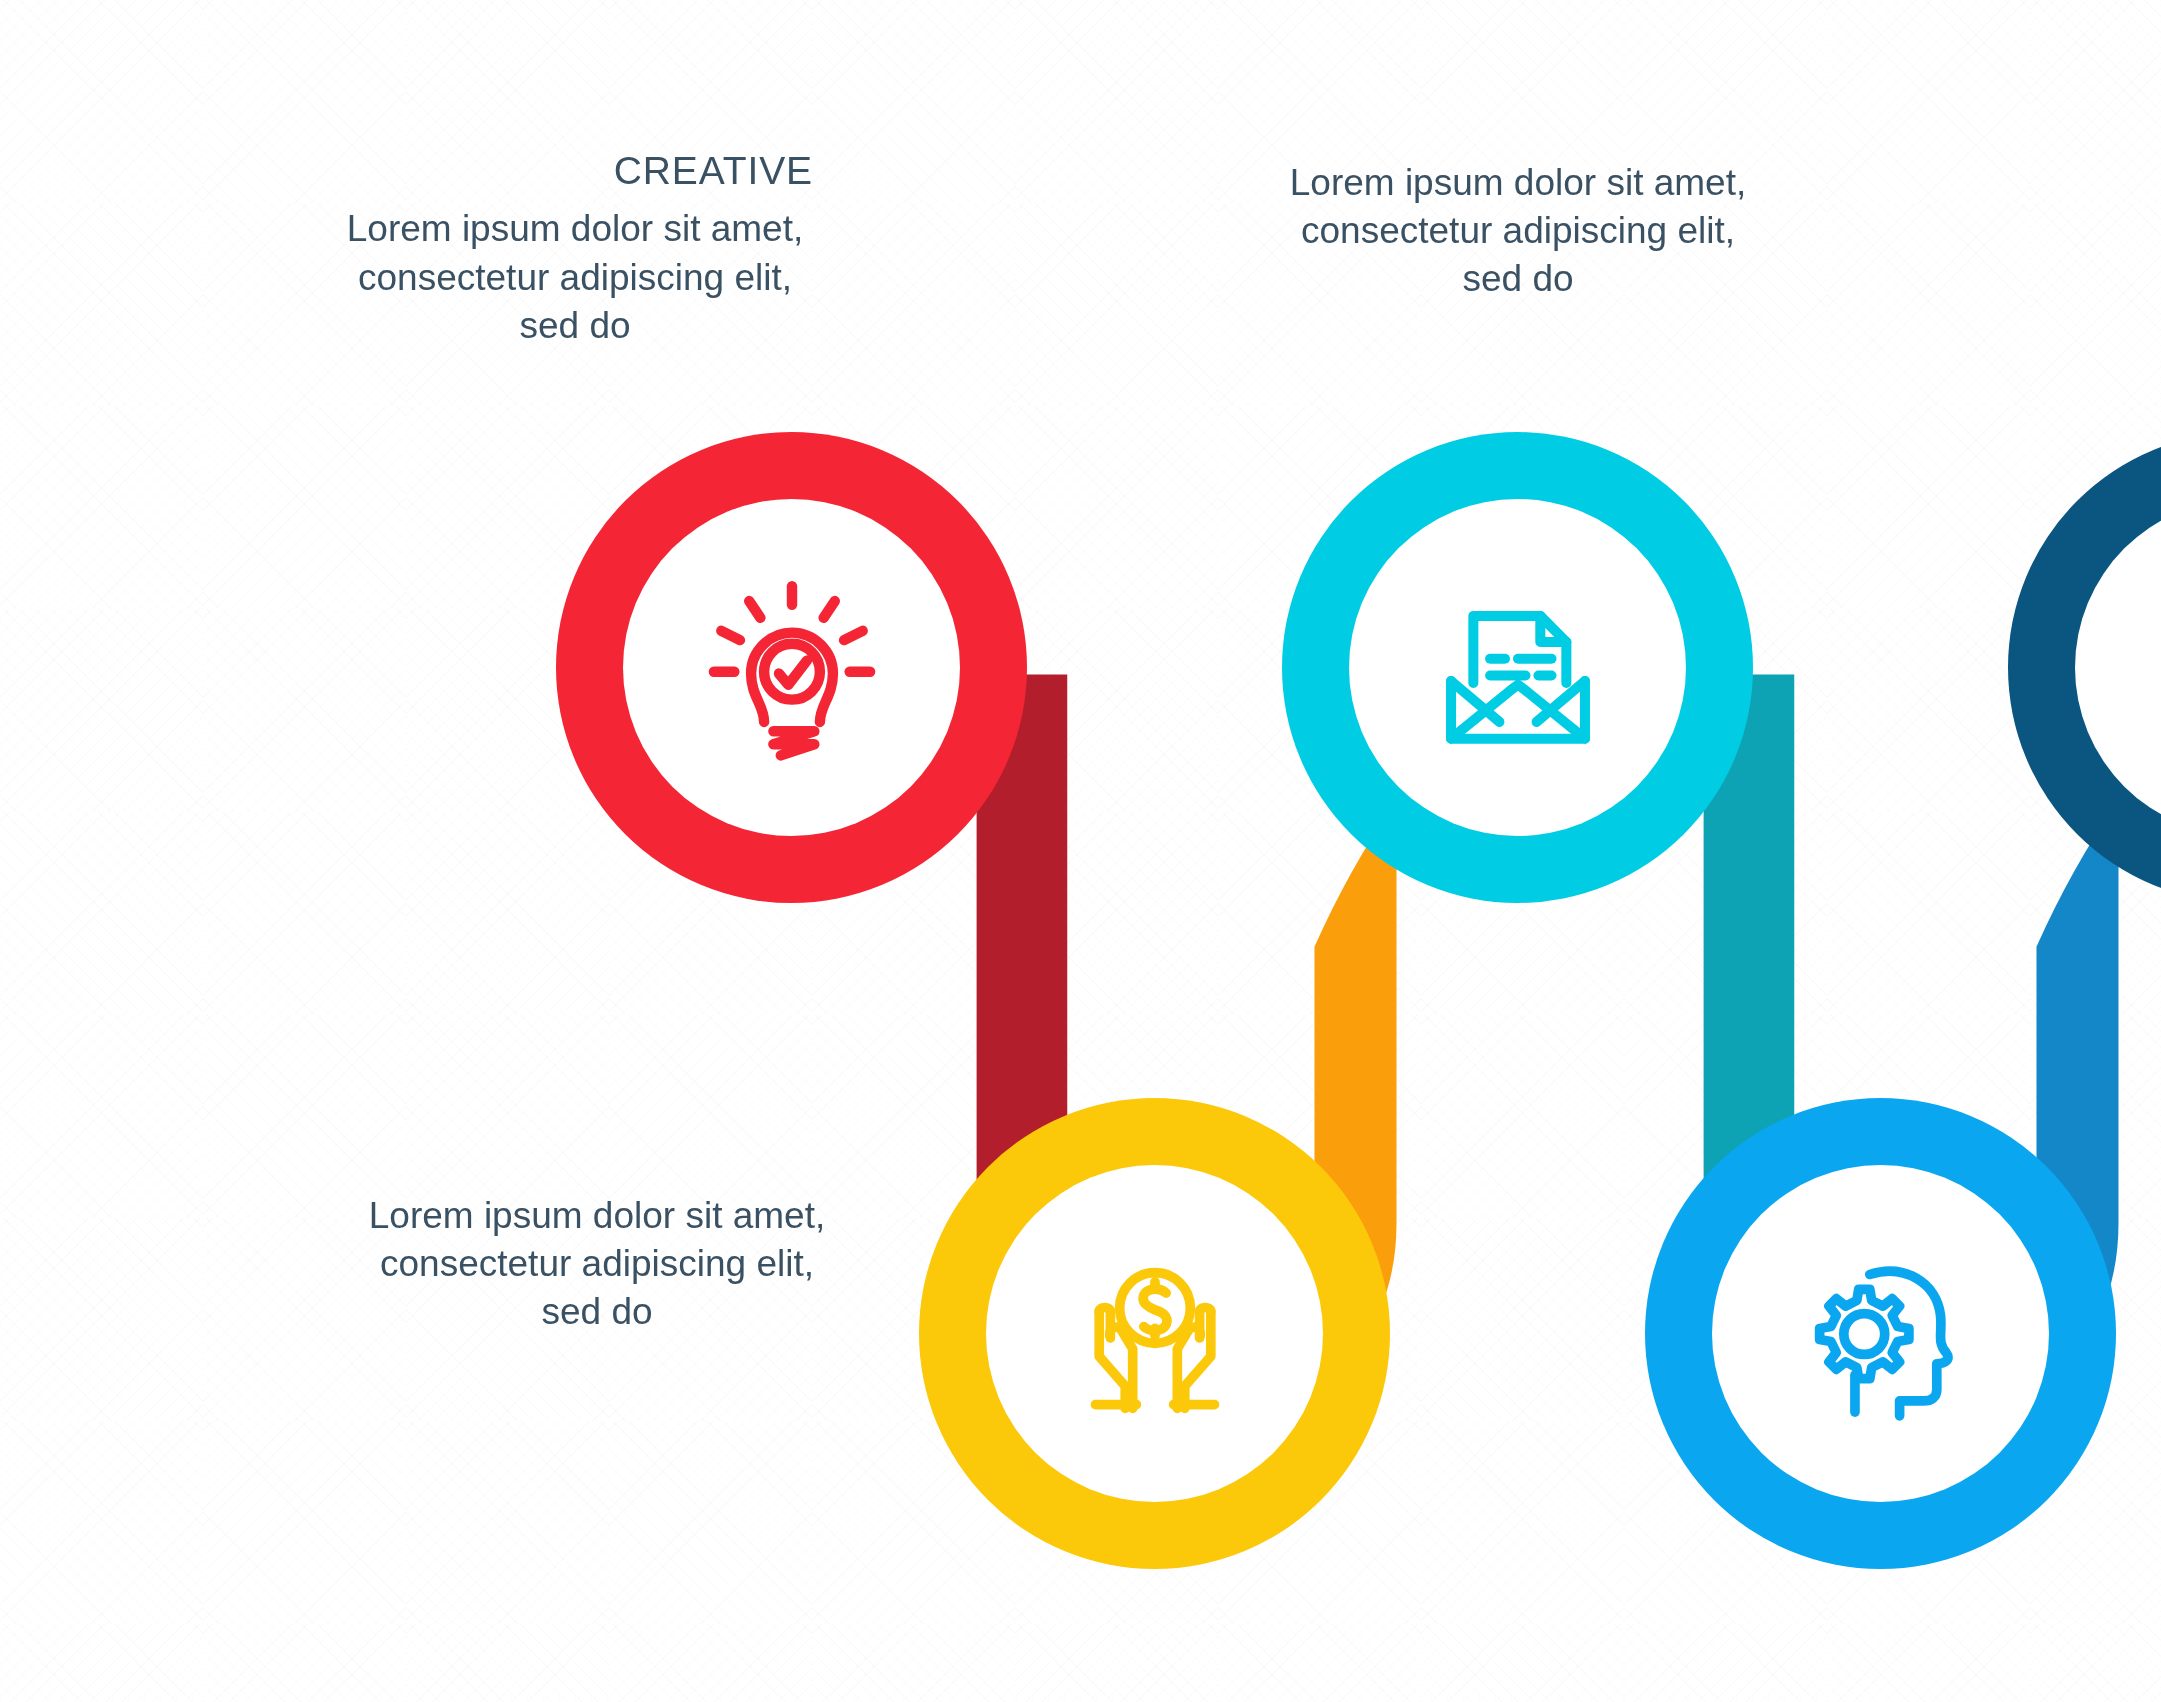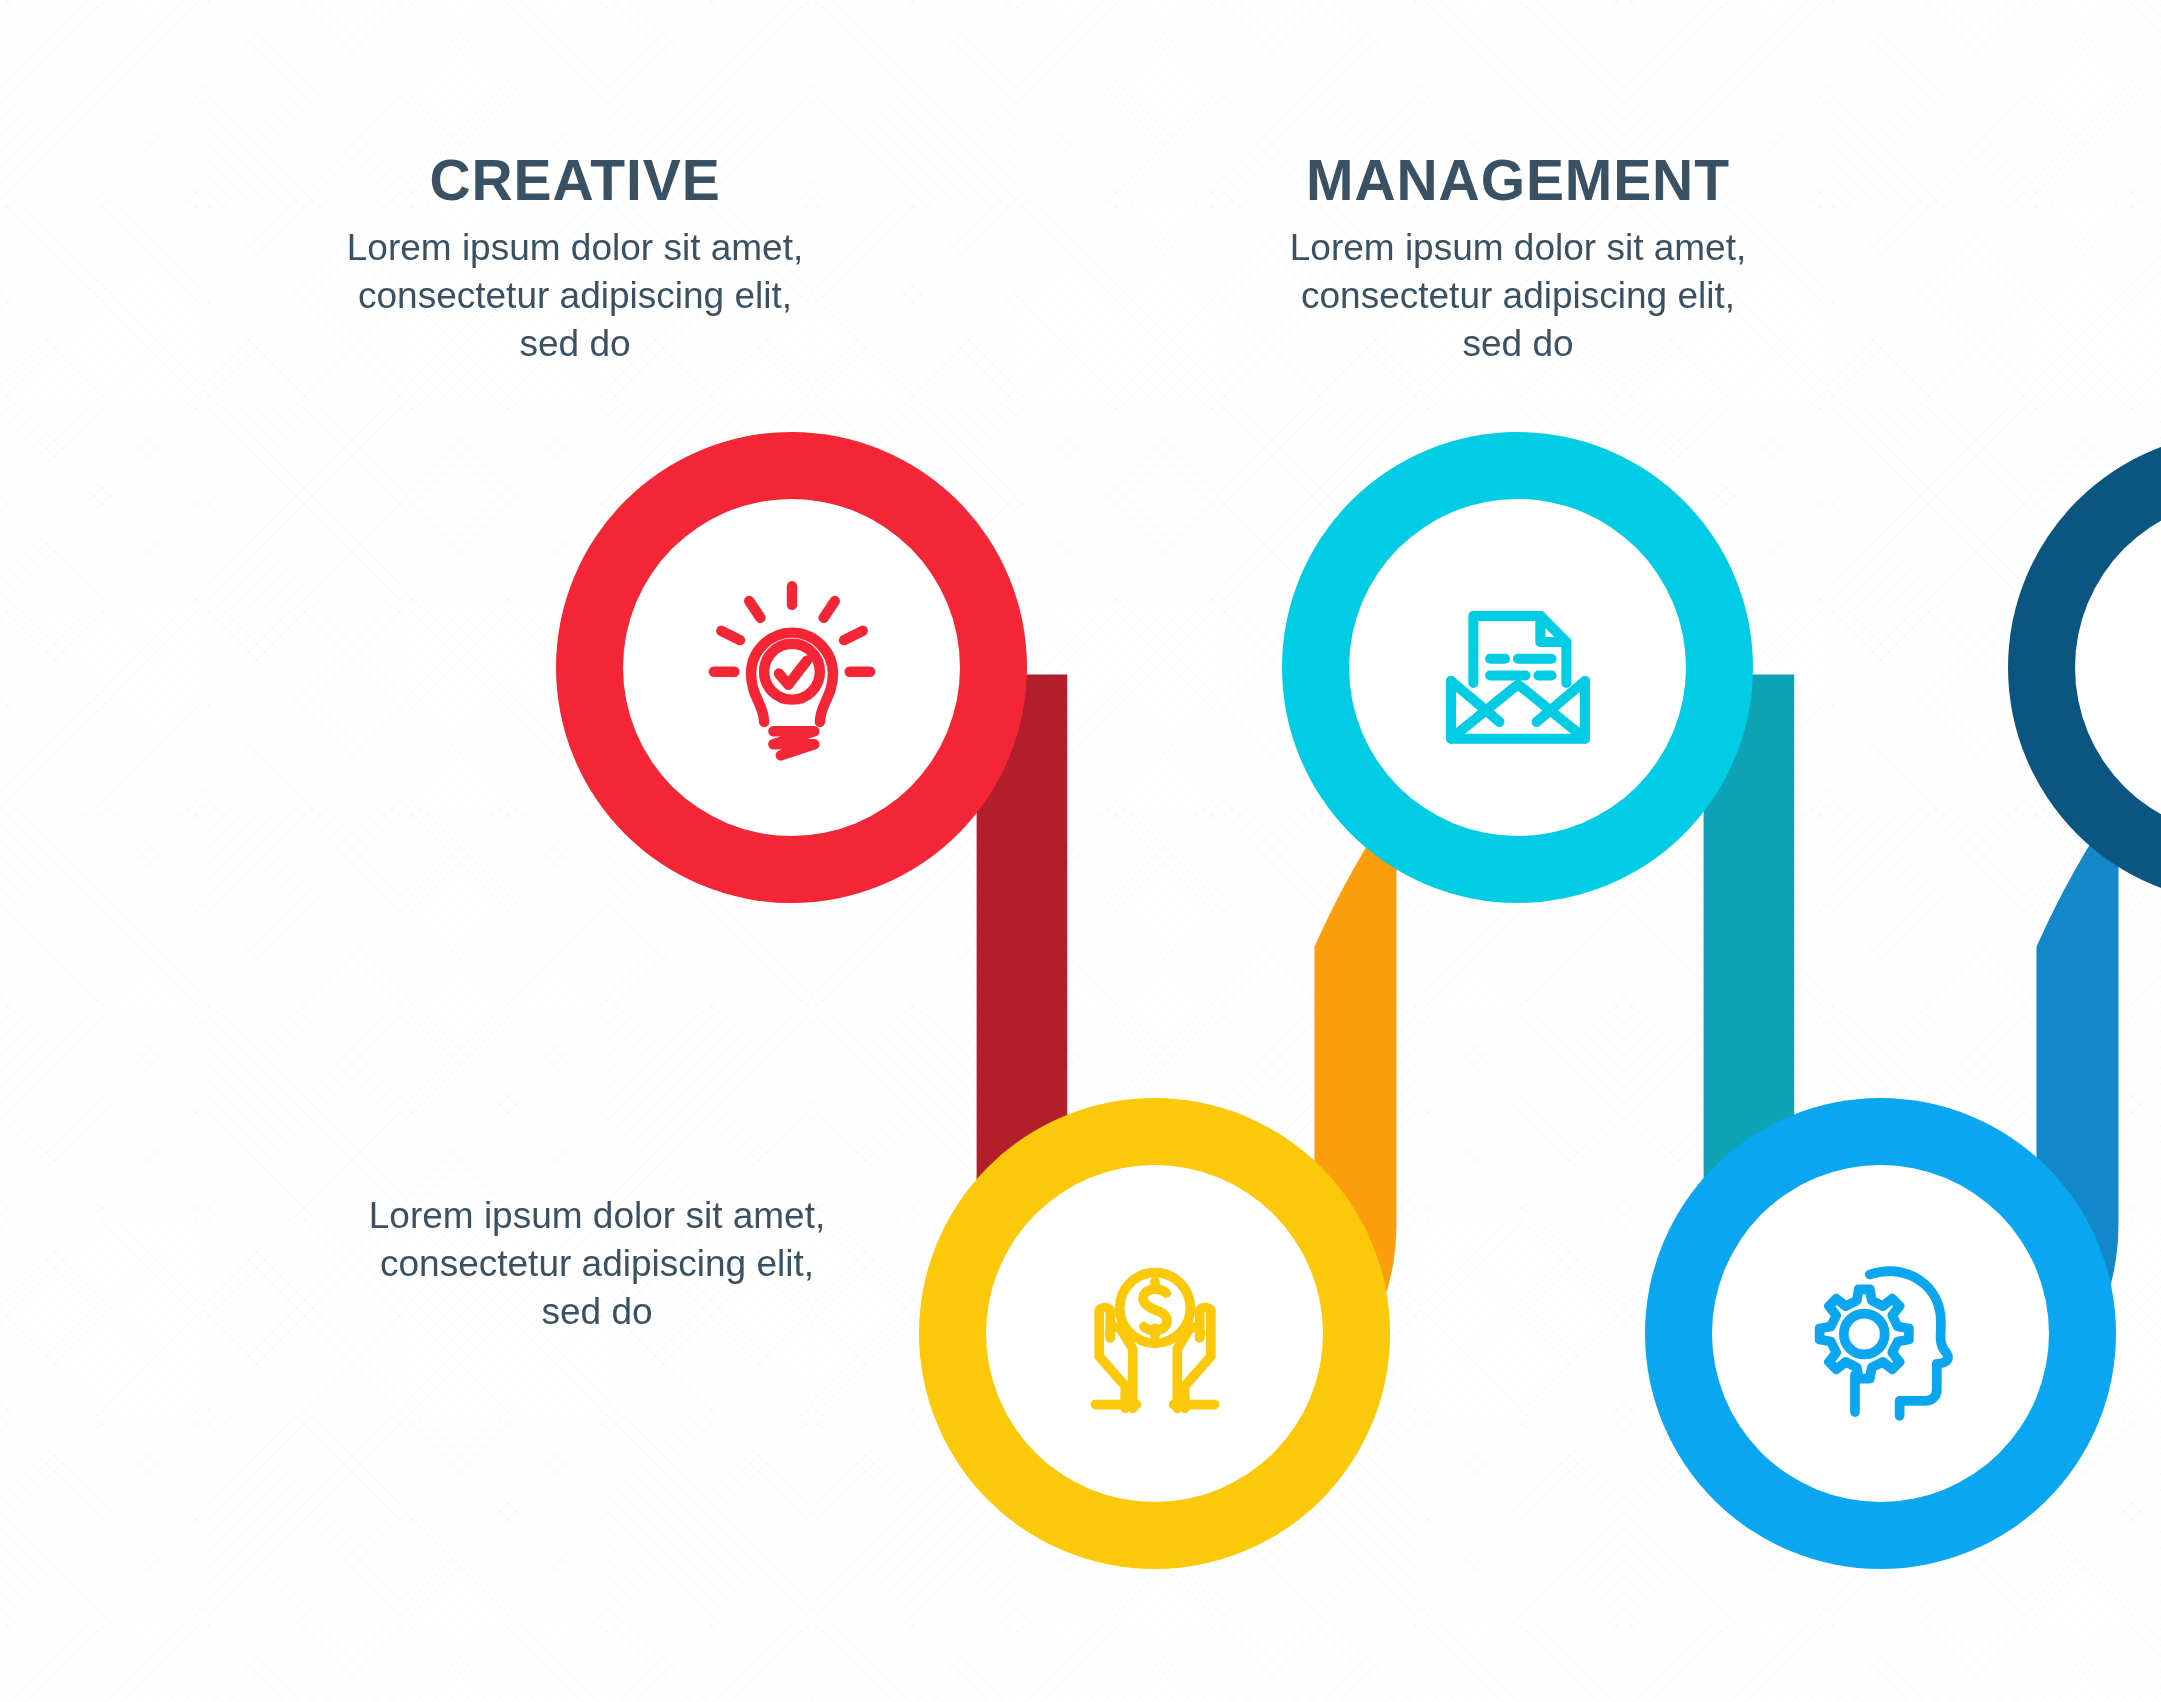--- a/index.html
+++ b/index.html
@@ -31,26 +31,27 @@
         display:flex;align-items:center;justify-content:center;}
   .node .inner{
     border-radius:50%;background:#ffffff;
     display:flex;align-items:center;justify-content:center;
   }
   .node svg{display:block;}
 
   
   .label{position:absolute;z-index:7;text-align:center;color:#3A5163;}
   .label .title{
-    font-weight:bold;
-    font-size:57px;
+    font-weight:normal;
+    font-size:39px;
     letter-spacing:0.9px;
     line-height:1.02;
     margin:0 0 14.7px 0;
     white-space:nowrap;
+    text-align:right;
   }
   .label .desc{
     font-size:37px;
     line-height:1.30;
     margin:8px;
     font-weight:400;
   }
 </style>
 </head>
 <body>
@@ -173,21 +174,20 @@
       </svg>
     </div>
   </div>
 
   <div class="label" style="left:337px;top:151px;width:476px;">
     <div class="title">CREATIVE</div>
     <div class="desc">Lorem ipsum dolor sit amet, consectetur adipiscing elit, sed do</div>
   </div>
 
   <div class="label" style="left:1280px;top:151px;width:476px;">
-    <div class="title">MANAGEMENT</div>
     <div class="desc">Lorem ipsum dolor sit amet, consectetur adipiscing elit, sed do</div>
   </div>
 
   <div class="label" style="left:359px;top:1184px;width:476px;">
     <div class="desc">Lorem ipsum dolor sit amet, consectetur adipiscing elit, sed do</div>
   </div>
 
 </div>
 
 

